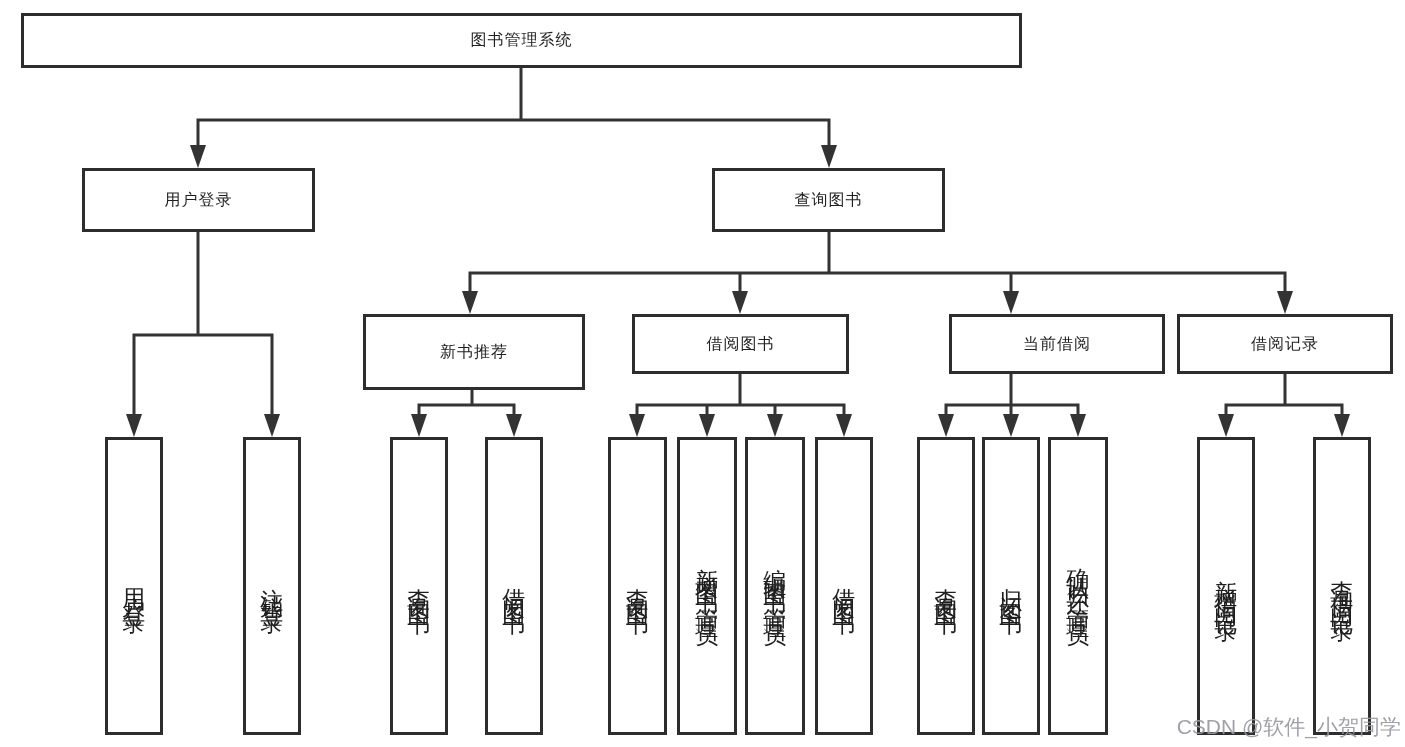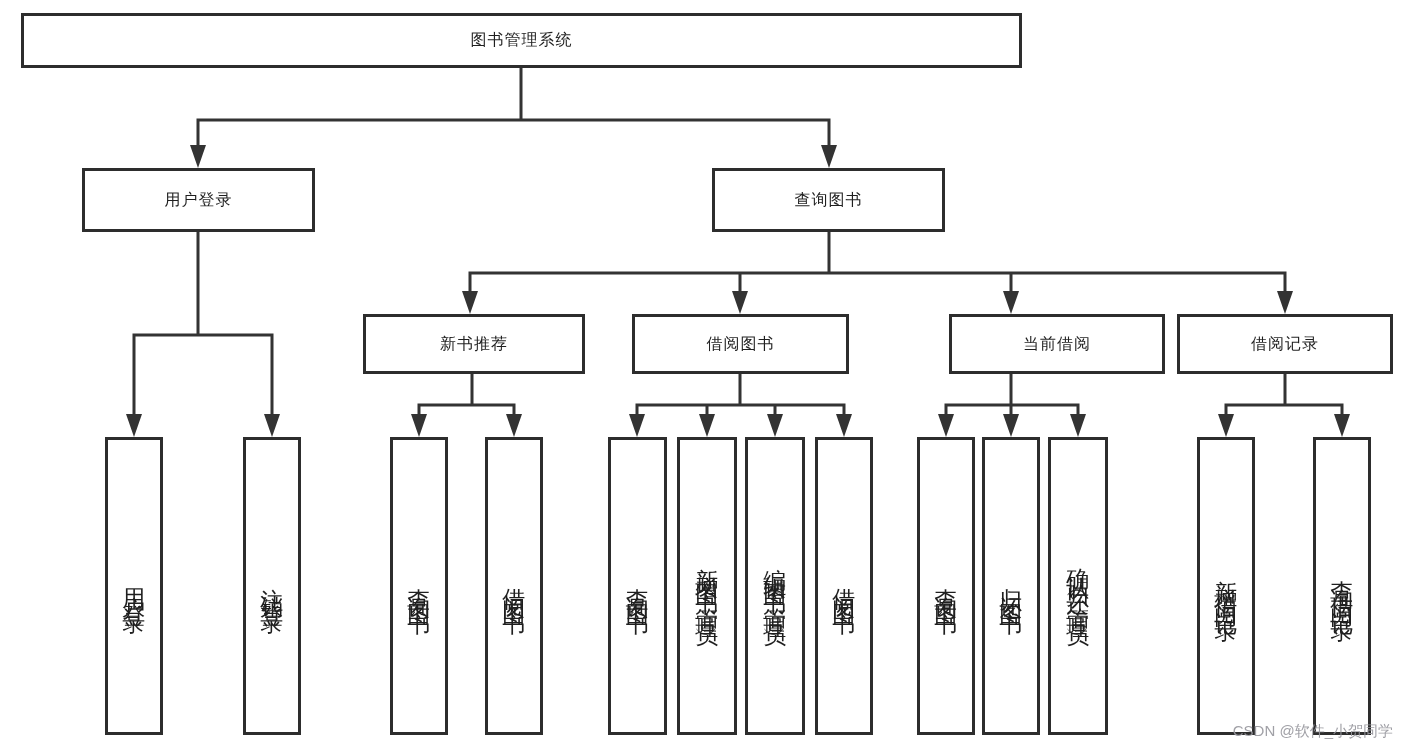--- a/index.html
+++ b/index.html
@@ -32,43 +32,43 @@
     letter-spacing:8px;
     line-height:1.15;
     color:#1f1f1f;
   }
   
   #n-root{left:21px;top:13px;width:1001px;height:55px;}
   
   #n-user{left:82px;top:168px;width:233px;height:64px;}
   #n-book{left:712px;top:168px;width:233px;height:64px;}
   
-  #n-g0{left:363px;top:314px;width:222px;height:60px;}
+  #n-g0{left:363px;top:314px;width:222px;height:76px;}
   #n-g1{left:632px;top:314px;width:217px;height:60px;}
   #n-g2{left:903px;top:314px;width:216px;height:60px;margin-left:46px;}
   #n-g3{left:1177px;top:314px;width:216px;height:60px;}
   
   .leaf{top:437px;height:298px;}
   #l-u0{left:105px;width:58px;}
   #l-u1{left:243px;width:58px;}
   #l-a0{left:390px;width:58px;}
   #l-a1{left:485px;width:58px;}
   #l-b0{left:608px;width:59px;}
   #l-b1{left:677px;width:60px;}
   #l-b2{left:745px;width:60px;}
   #l-b3{left:815px;width:58px;}
   #l-c0{left:917px;width:58px;}
   #l-c1{left:982px;width:58px;}
   #l-c2{left:1048px;width:60px;}
   #l-d0{left:1197px;width:58px;}
   #l-d1{left:1313px;width:58px;}
   .watermark{
     position:absolute;
-    right:12px;bottom:6px;
-    font-size:15px;
+    right:4px;bottom:6px;
+    font-size:21px;
     color:rgba(152,152,158,0.92);
     z-index:3;
     white-space:nowrap;
   }
 </style>
 </head>
 <body>
 
 <div class="canvas">
 

